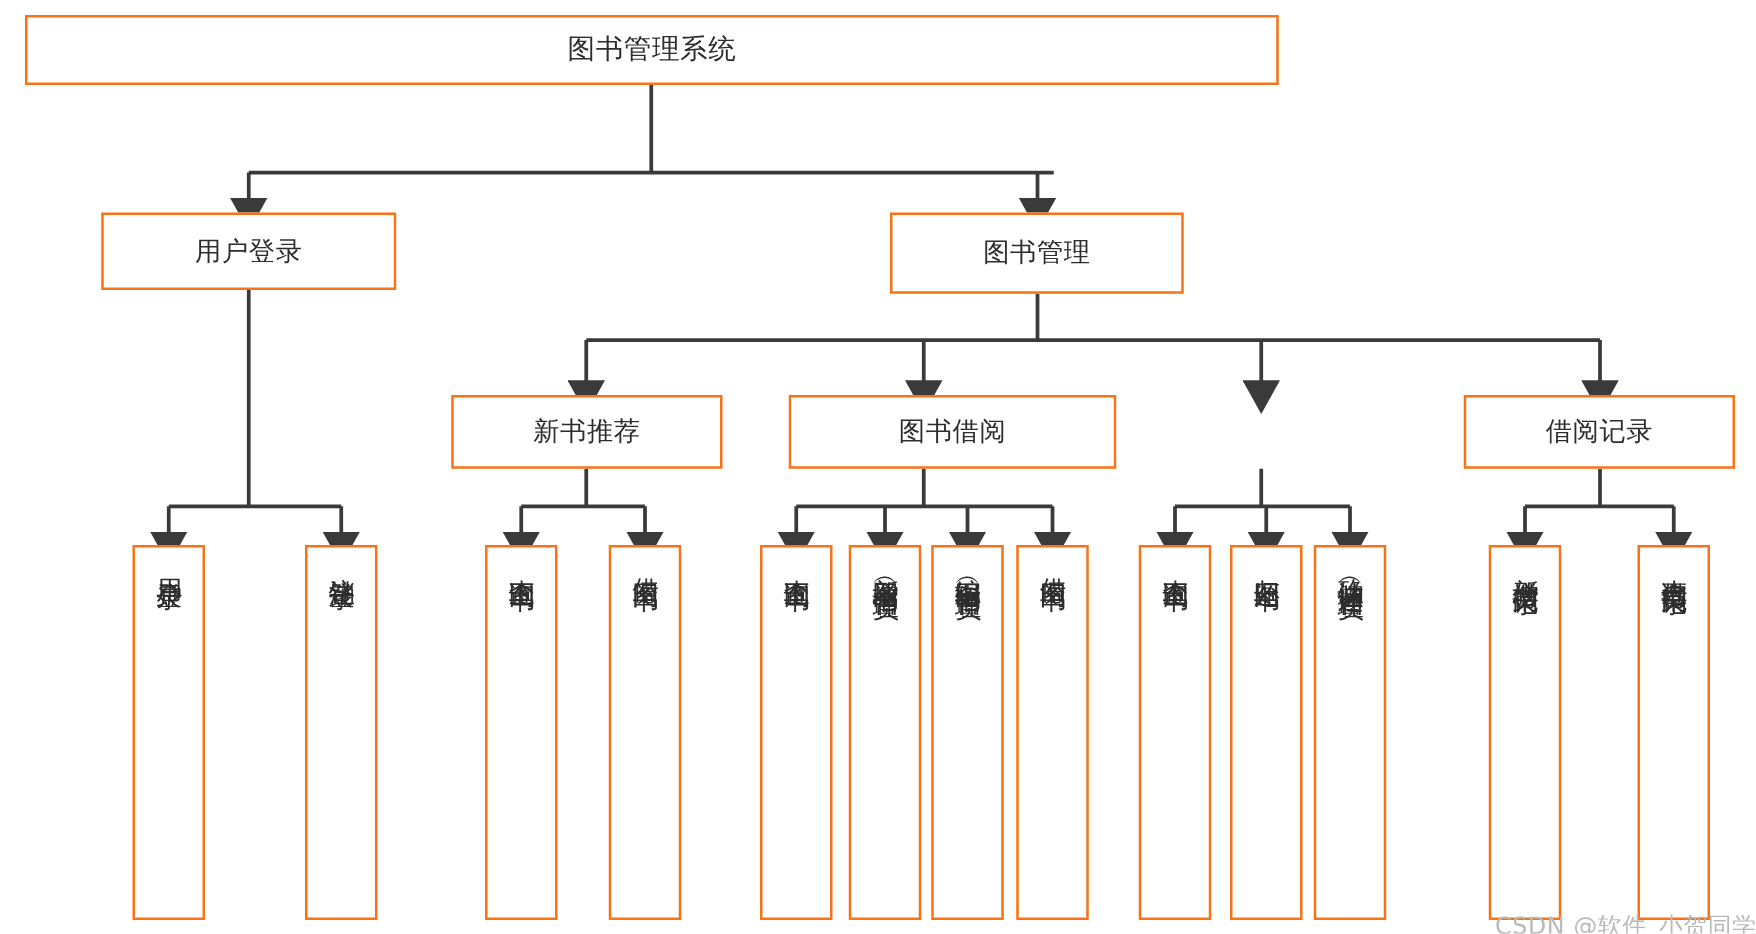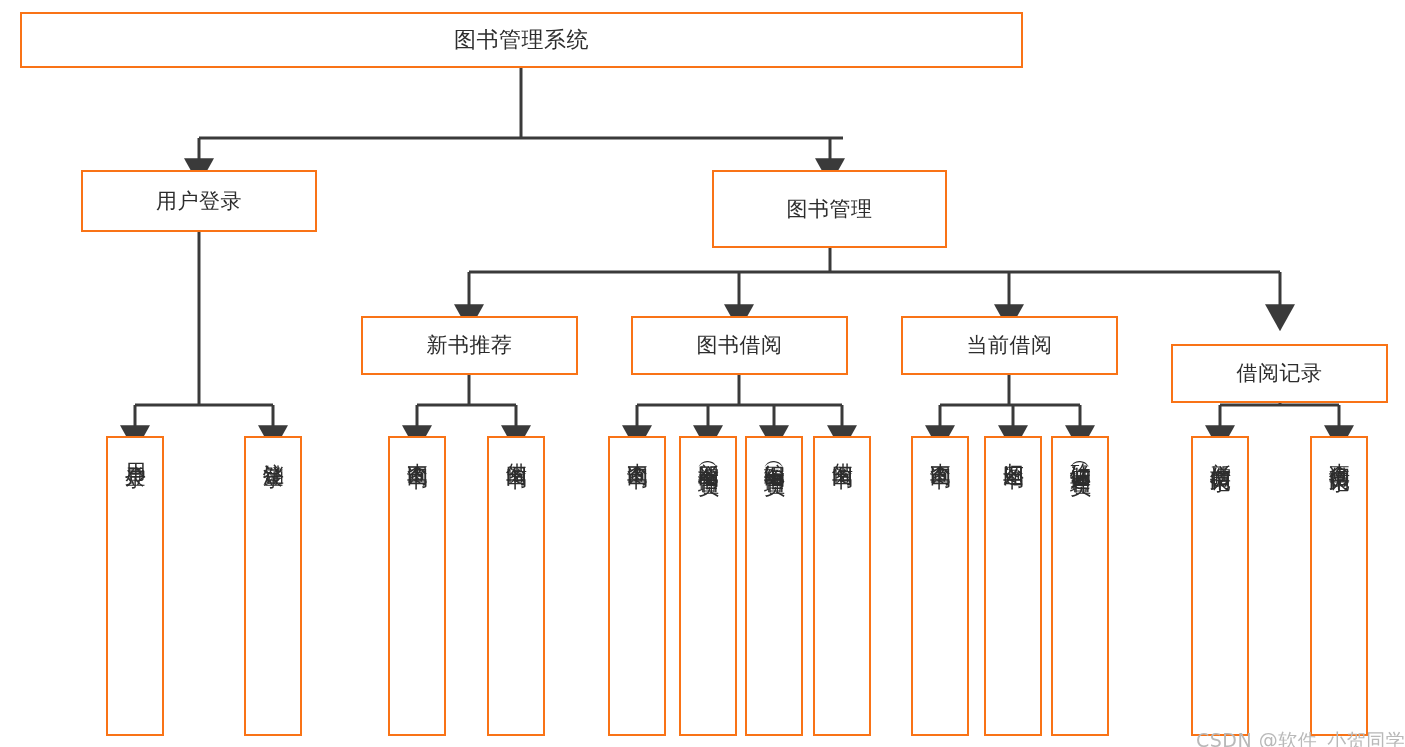--- a/index.html
+++ b/index.html
@@ -122,34 +122,31 @@
     </g>
   </svg>
 
   <div class="node root" style="left:20px; top:12px; width:1003px; height:56px;">
     <span class="label">图书管理系统</span>
   </div>
 
   <div class="node" style="left:81px; top:170px; width:236px; height:62px;">
     <span class="label">用户登录</span>
   </div>
-  <div class="node" style="left:712px; top:170px; width:235px; height:78px;">
+  <div class="node" style="left:712px; top:170px; width:235px; height:65px;">
     <span class="label">图书管理</span>
   </div>
 
   <div class="node" style="left:361px; top:316px; width:217px; height:59px;">
     <span class="label">新书推荐</span>
   </div>
-  <div class="node" style="left:631px; top:316px; width:217px; height:59px;">
+  <div class="node" style="left:631px; top:316px; width:262px; height:59px;">
     <span class="label">图书借阅</span>
   </div>
-  <div class="node" style="left:901px; top:316px; width:217px; height:59px;">
-    <span class="label">当前借阅</span>
-  </div>
-  <div class="node" style="left:1171px; top:316px; width:217px; height:59px;margin-top:28px;">
+  <div class="node" style="left:1171px; top:316px; width:217px; height:59px;">
     <span class="label">借阅记录</span>
   </div>
 
   <div class="node leaf" style="left:106px; top:436px; width:58px; height:300px;">
     <span class="label">用户登录</span>
   </div>
   <div class="node leaf" style="left:244px; top:436px; width:58px; height:300px;">
     <span class="label">注销登录</span>
   </div>
 

